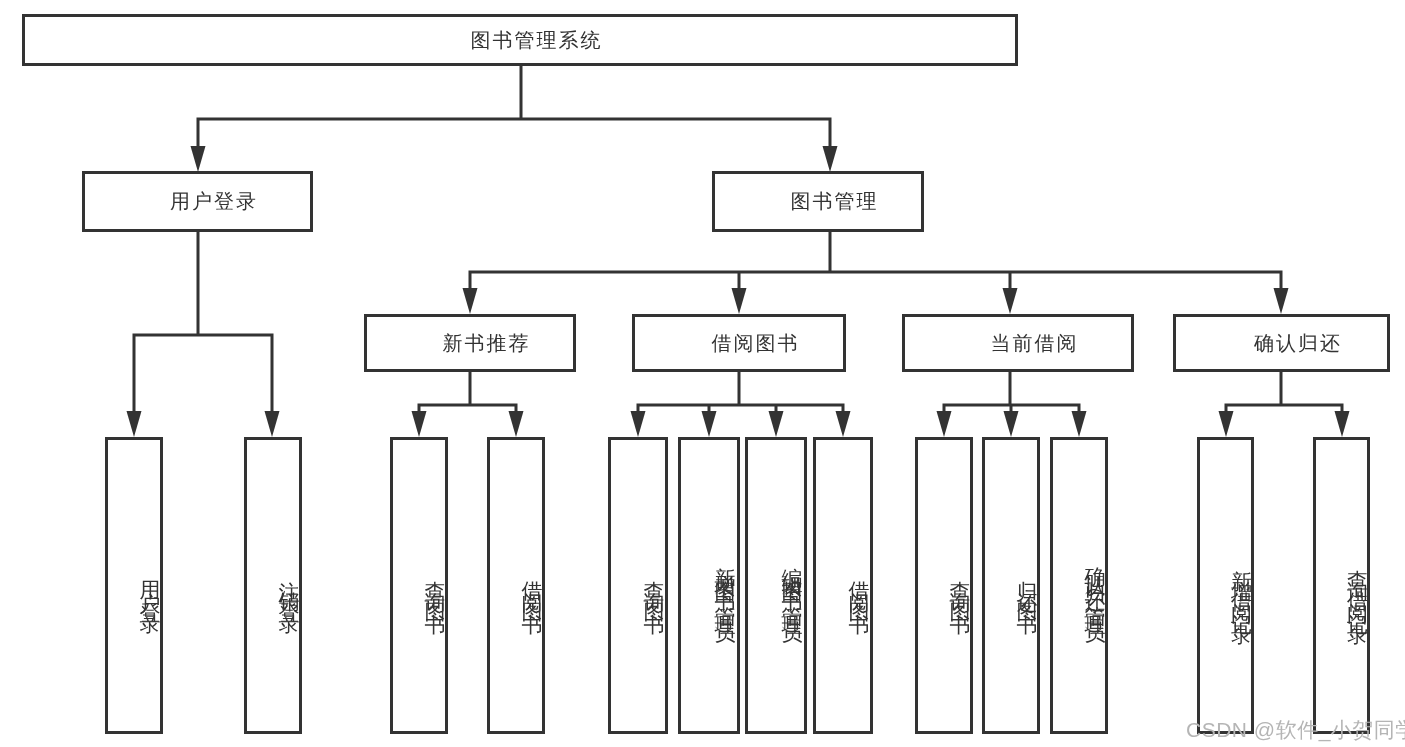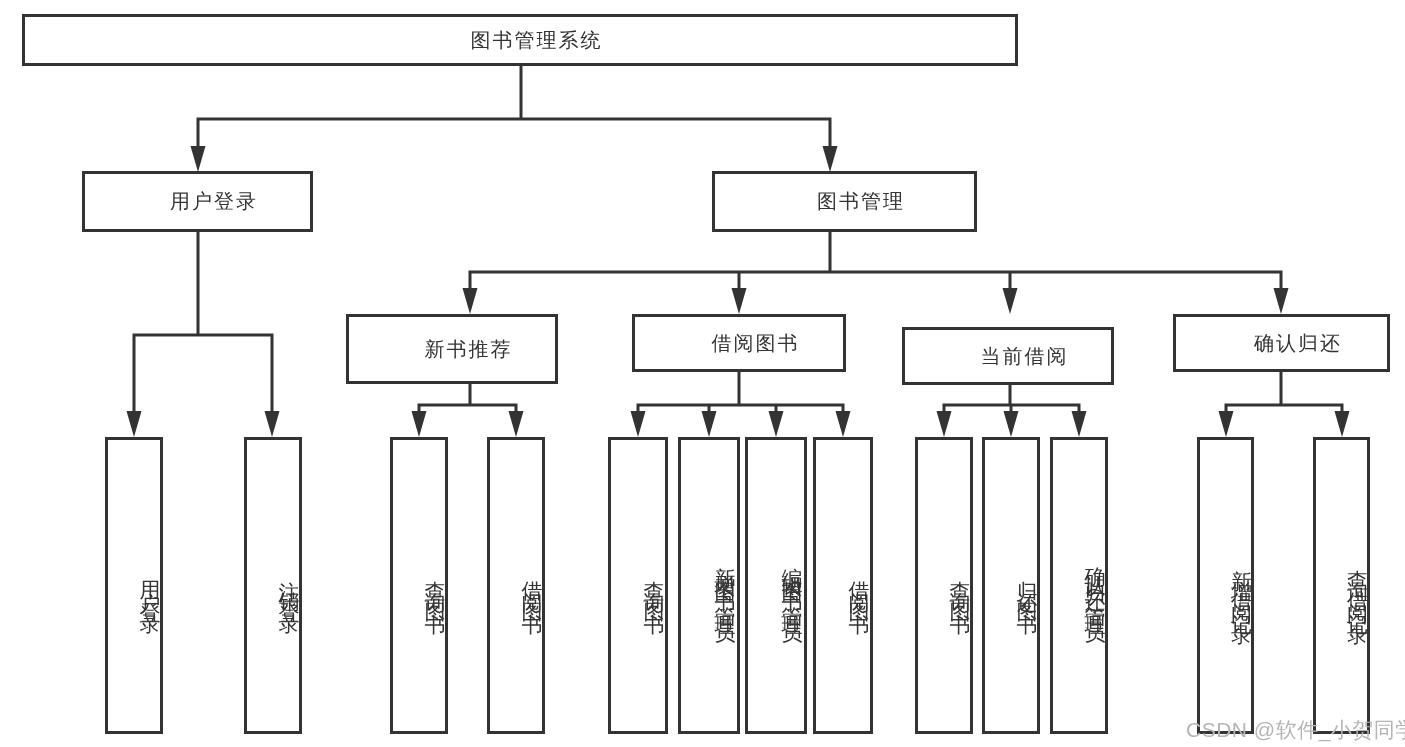--- a/index.html
+++ b/index.html
@@ -108,31 +108,31 @@
     </g>
   </svg>
 
   <div class="box root" style="left:22px;top:14px;width:996px;height:52px">
     <span class="h-label">图书管理系统</span>
   </div>
 
   <div class="box" style="left:82px;top:171px;width:231px;height:61px">
     <span class="h-label">用户登录</span>
   </div>
-  <div class="box" style="left:712px;top:171px;width:265px;height:61px">
+  <div class="box" style="left:712px;top:171px;width:212px;height:61px">
     <span class="h-label">图书管理</span>
   </div>
 
-  <div class="box" style="left:346px;top:314px;width:212px;height:70px">
+  <div class="box" style="left:364px;top:314px;width:212px;height:58px">
     <span class="h-label">新书推荐</span>
   </div>
   <div class="box" style="left:632px;top:314px;width:214px;height:58px">
     <span class="h-label">借阅图书</span>
   </div>
-  <div class="box" style="left:902px;top:327px;width:212px;height:58px">
+  <div class="box" style="left:902px;top:314px;width:232px;height:58px">
     <span class="h-label">当前借阅</span>
   </div>
   <div class="box" style="left:1173px;top:314px;width:217px;height:58px">
     <span class="h-label">确认归还</span>
   </div>
 
   <div class="box" style="left:105px;top:437px;width:58px;height:297px">
     <span class="v-label">用户登录</span>
   </div>
   <div class="box" style="left:244px;top:437px;width:58px;height:297px">

